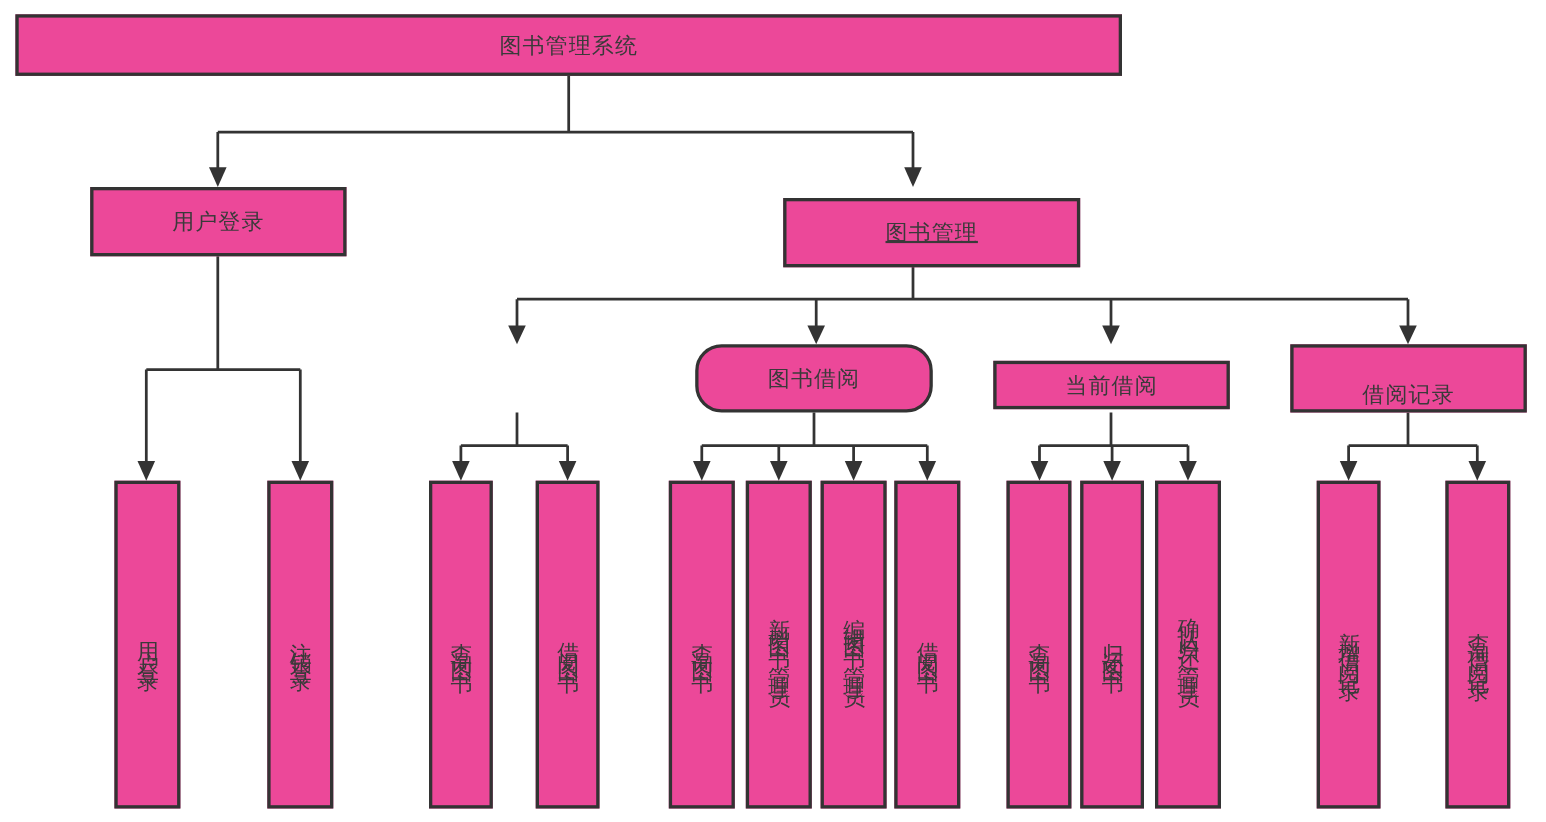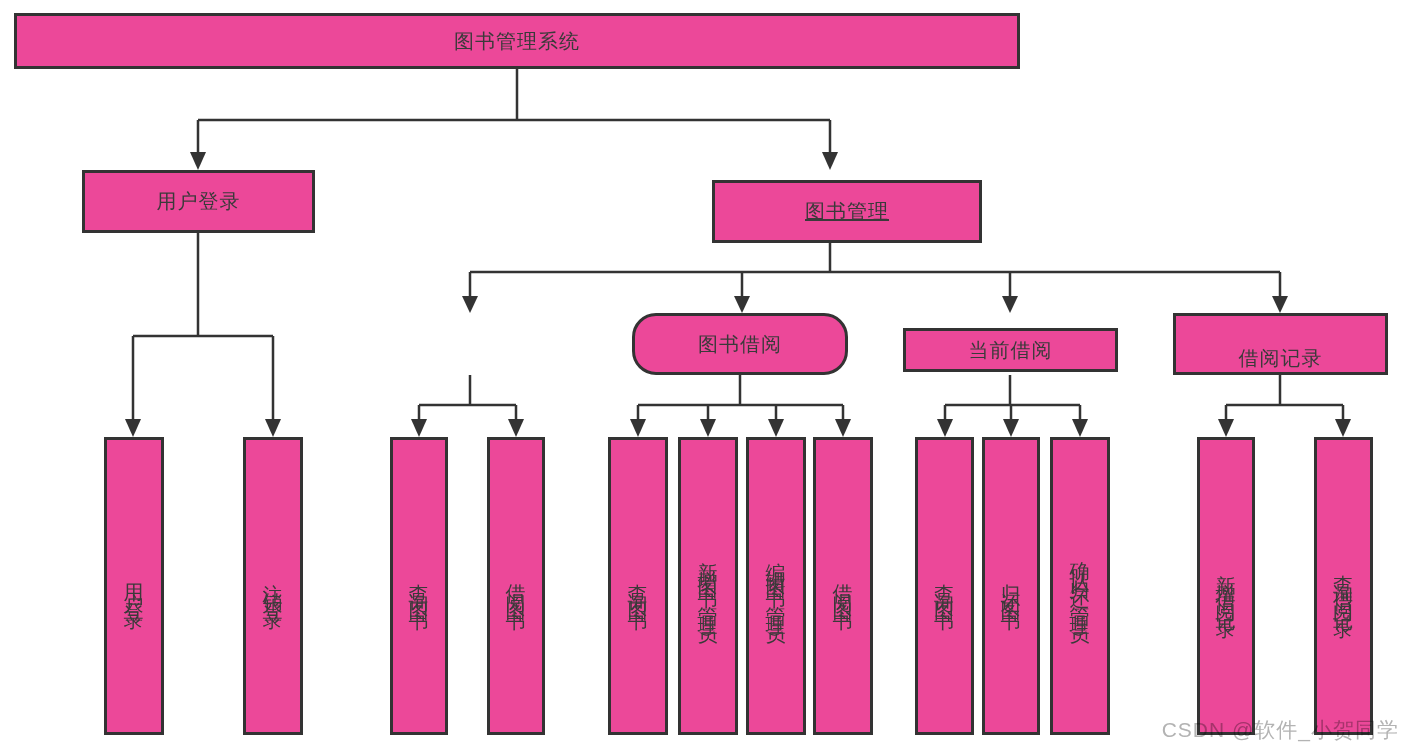--- a/index.html
+++ b/index.html
@@ -178,15 +178,14 @@
     <span class="label">确认归还（管理员）</span>
   </div>
 
   <div class="node vbox n-br-add">
     <span class="label">新增借阅记录</span>
   </div>
   <div class="node vbox n-br-query">
     <span class="label">查询借阅记录</span>
   </div>
 
-  <div class="watermark">CSDN @软件_小贺同学</div>
 
 </div>
 
 </body></html>

